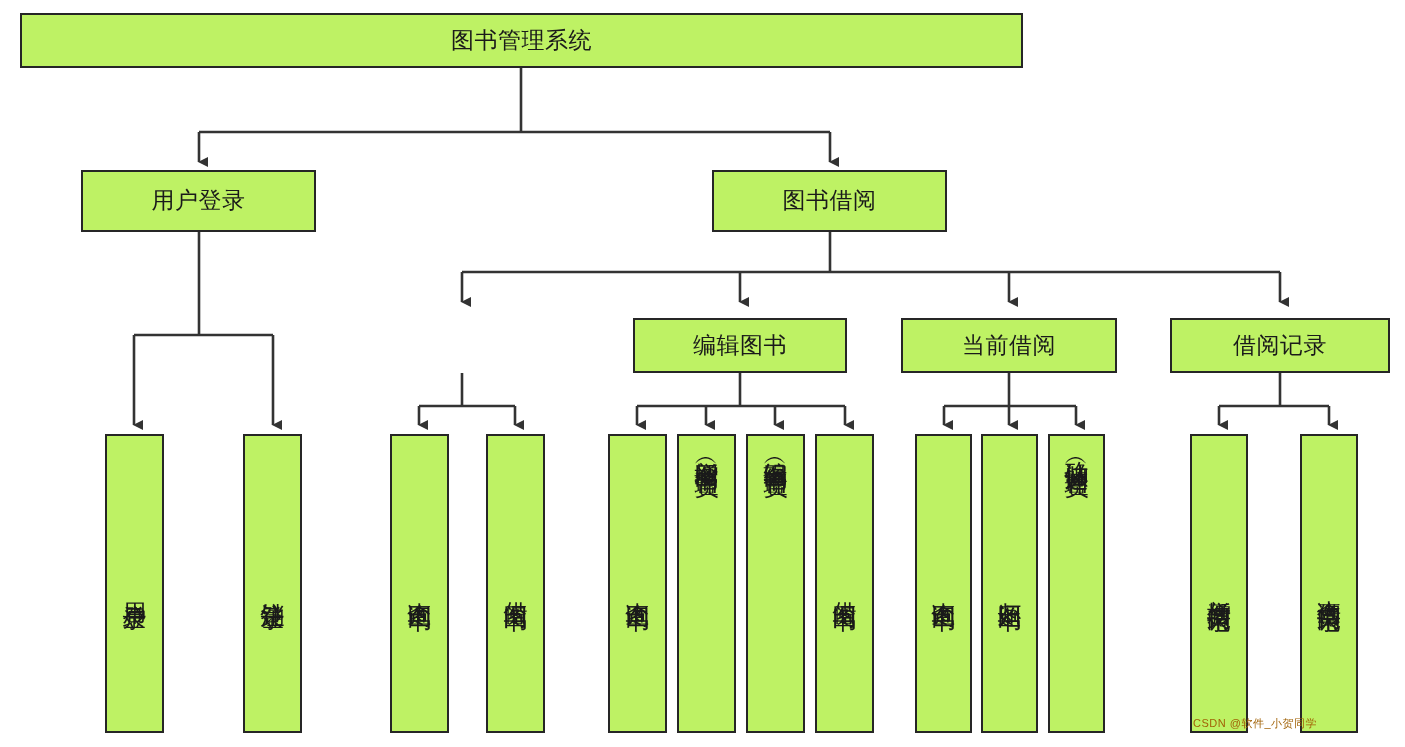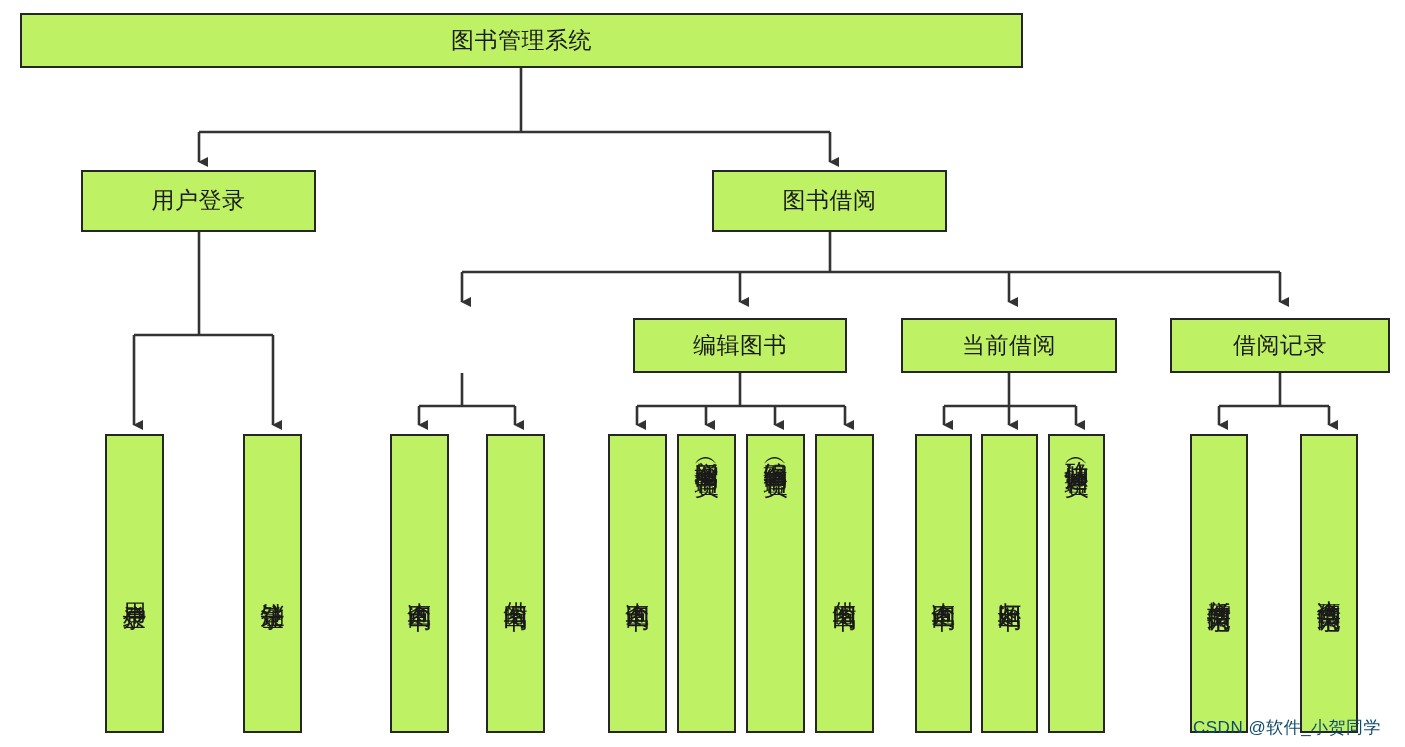--- a/index.html
+++ b/index.html
@@ -58,22 +58,22 @@
     font-size: 24px;
     letter-spacing: 2px;
     line-height: 1.0;
     white-space: nowrap;
   }
   .node.vert.mid .lbl {
     align-self: center;
   }
   .watermark {
     position: absolute;
-    font-size: 17px;
-    color: #0c4a6e;
+    font-size: 11px;
+    color: #a16207;
     white-space: nowrap;
     letter-spacing: 0.5px;
   }
 </style>
 </head>
 <body>
 
 <div id="canvas">
 
   <svg class="wires" viewBox="0 0 1405 747">

